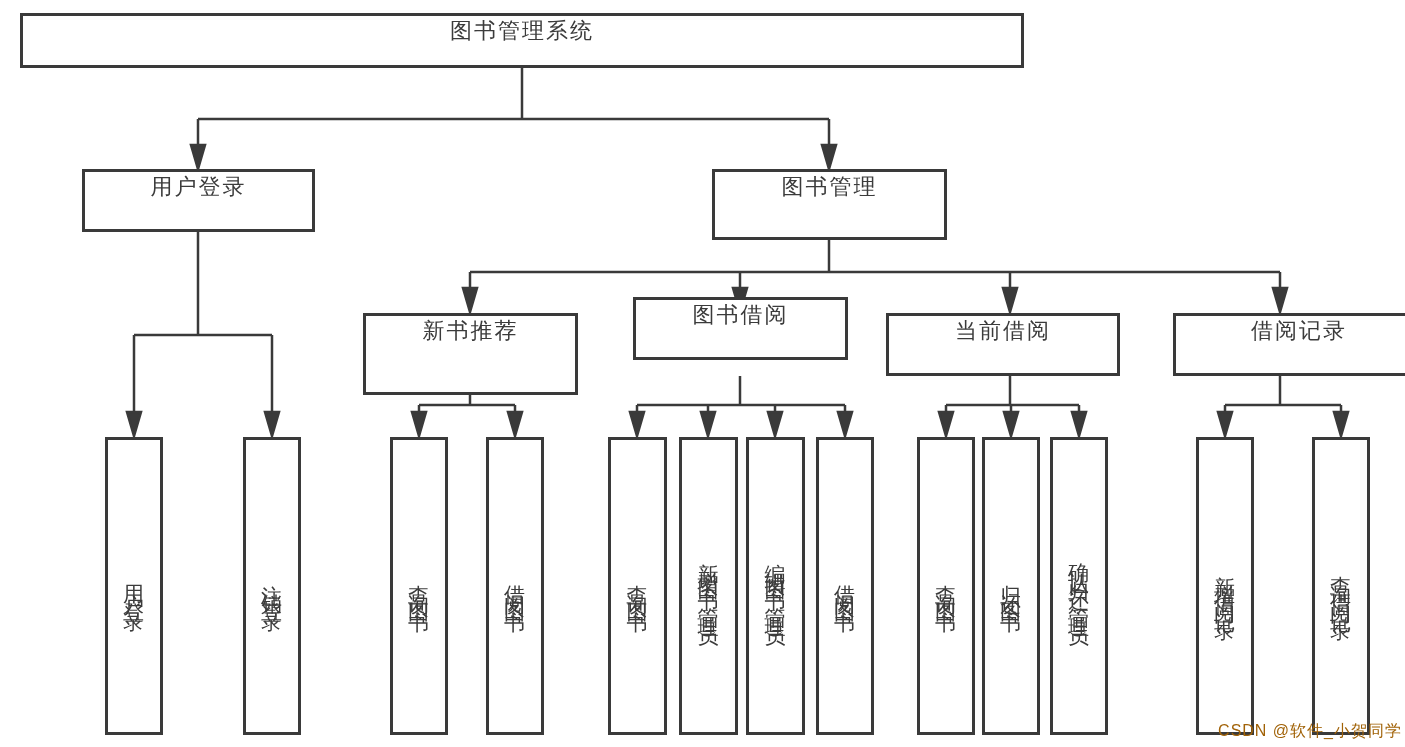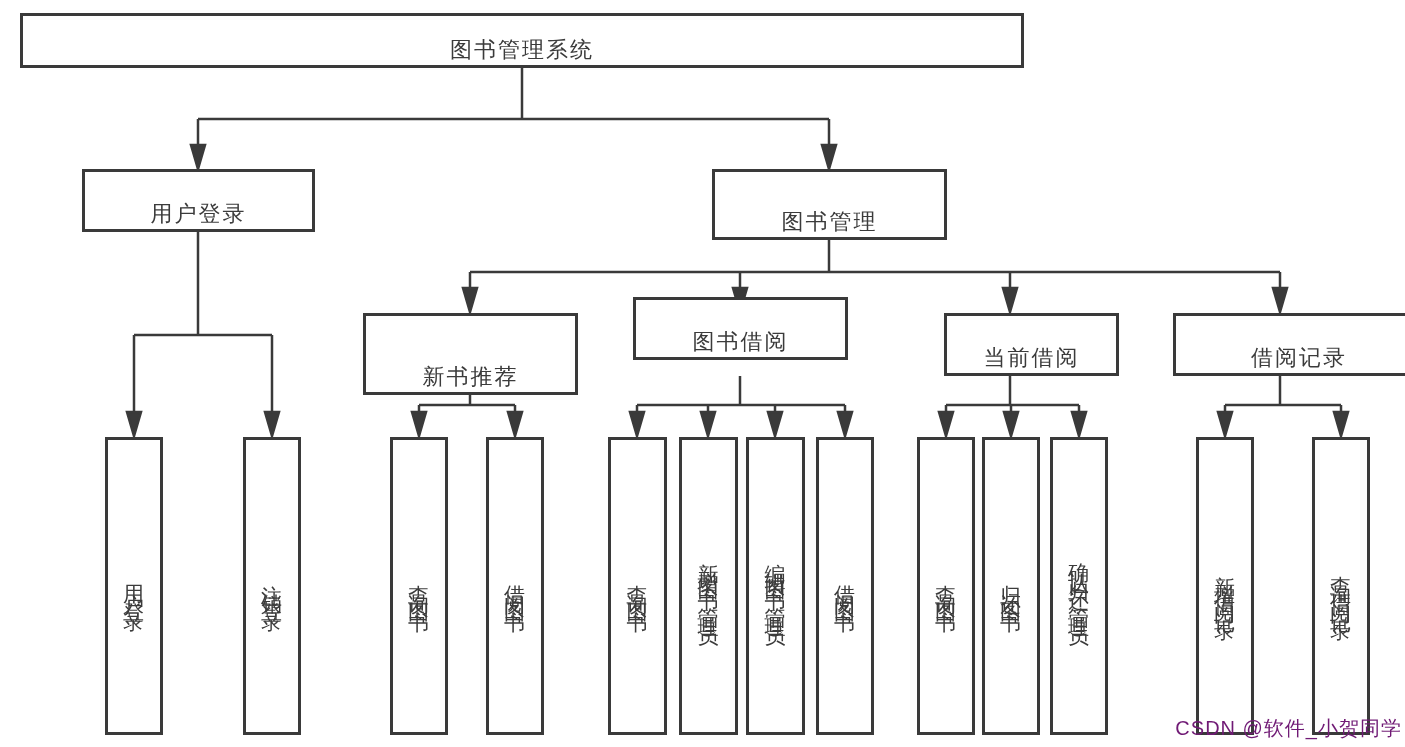--- a/index.html
+++ b/index.html
@@ -12,21 +12,21 @@
   }
   .connectors{
     position:absolute;left:0;top:0;width:1405px;height:747px;
     z-index:1;
   }
   .node{
     position:absolute;
     box-sizing:border-box;
     border:3px solid #3a3a3a;
     background:#ffffff;
-    display:flex;align-items:flex-end;justify-content:center;
+    display:flex;align-items:flex-start;justify-content:center;
     color:#3b3b3b;
     font-size:22px;
     letter-spacing:2px;
     z-index:2;
   }
   .vnode{
     position:absolute;
     box-sizing:border-box;
     border:3px solid #3a3a3a;
     background:#ffffff;
@@ -38,22 +38,22 @@
   .vnode span{
     writing-mode:vertical-rl;
     text-orientation:upright;
     letter-spacing:9px;
     line-height:1;
     white-space:nowrap;
   }
   .watermark{
     position:absolute;
     right:3px;bottom:5px;
-    color:#701a75;
-    font-size:20px;
+    color:#a16207;
+    font-size:16px;
     letter-spacing:1px;
     z-index:5;
     white-space:nowrap;
   }
 </style>
 </head>
 <body>
 
 <div class="canvas">
 
@@ -131,21 +131,21 @@
   <div class="node" style="left:712px;top:169px;width:235px;height:71px">
     <span>图书管理</span>
   </div>
 
   <div class="node" style="left:363px;top:313px;width:215px;height:82px">
     <span>新书推荐</span>
   </div>
   <div class="node" style="left:633px;top:297px;width:215px;height:63px">
     <span>图书借阅</span>
   </div>
-  <div class="node" style="left:944px;top:313px;width:175px;height:63px">
+  <div class="node" style="left:886px;top:313px;width:234px;height:63px">
     <span>当前借阅</span>
   </div>
   <div class="node" style="left:1173px;top:313px;width:252px;height:63px">
     <span>借阅记录</span>
   </div>
 
   <div class="vnode" style="left:105px;top:437px;width:58px;height:298px">
     <span>用户登录</span>
   </div>
   <div class="vnode" style="left:243px;top:437px;width:58px;height:298px">

